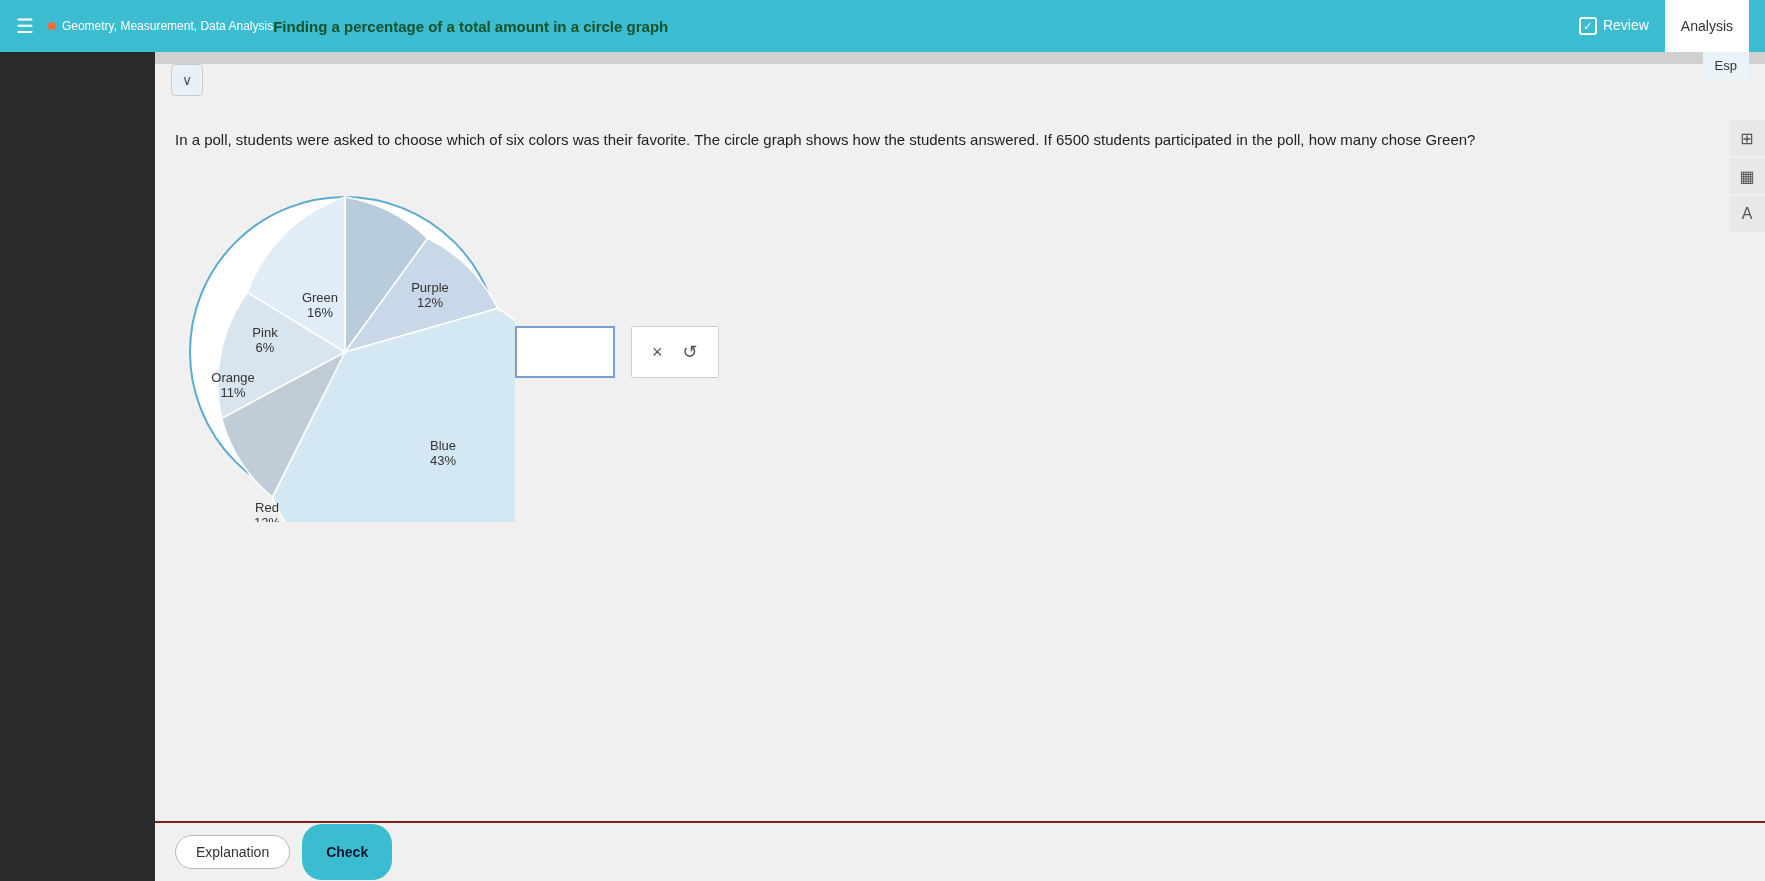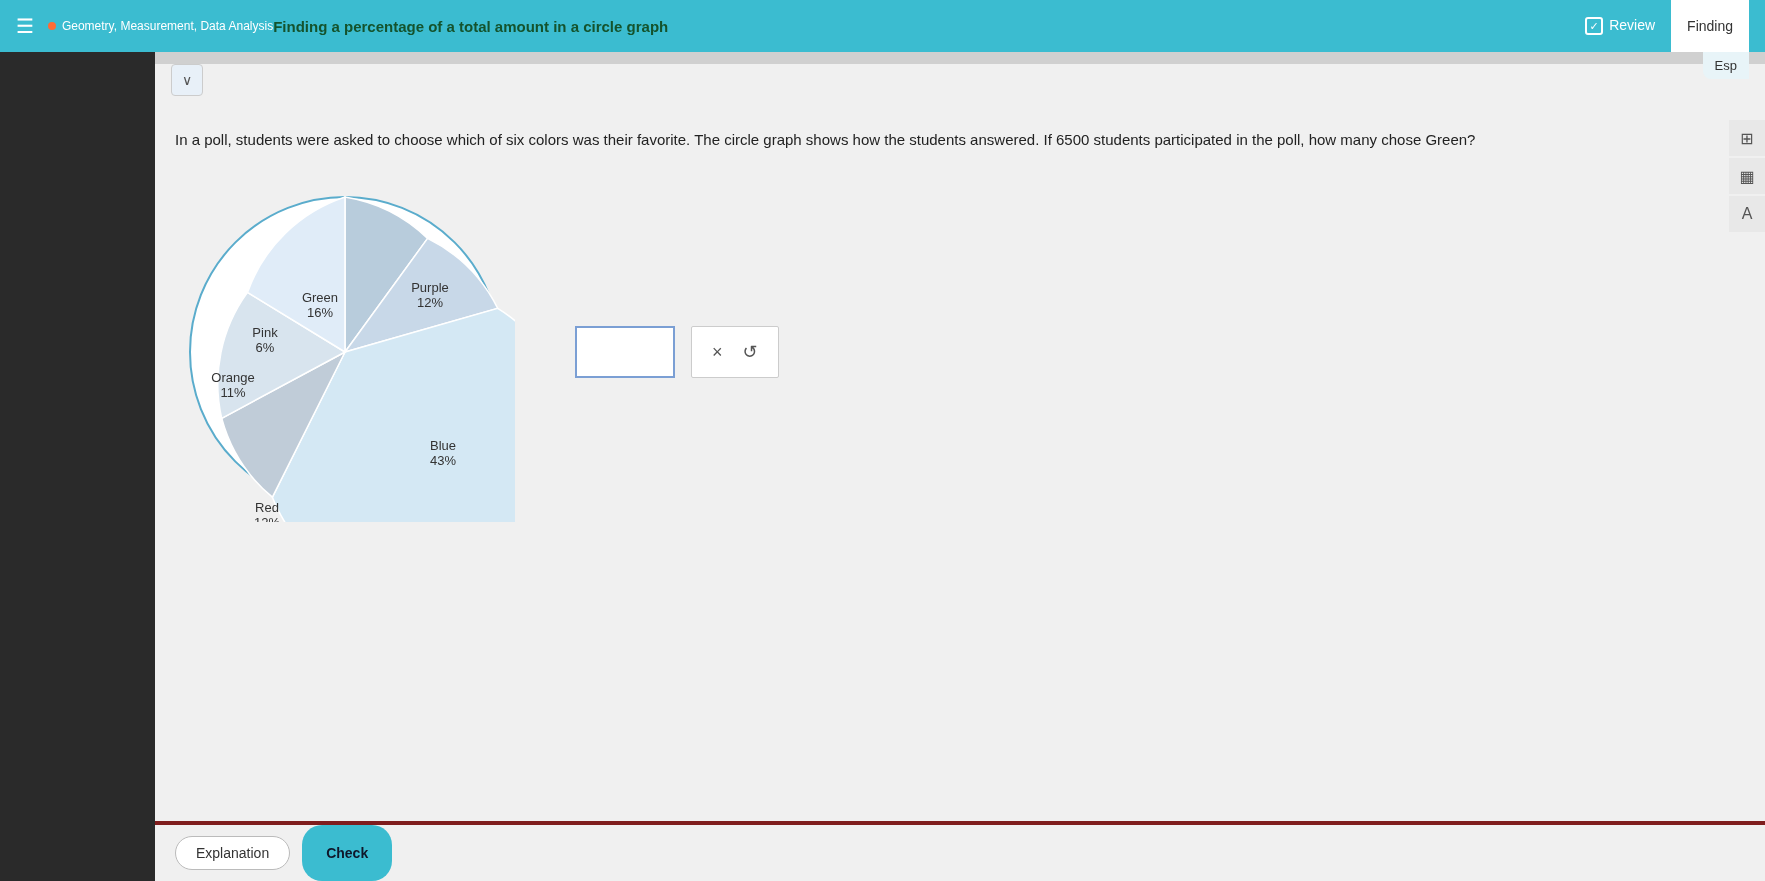--- a/index.html
+++ b/index.html
@@ -148,21 +148,20 @@
       font-size: 15px;
       color: #222;
       line-height: 1.6;
       margin-bottom: 30px;
     }
 
     
     .chart-answer-row {
       display: flex;
       align-items: center;
-      gap: 60px;
     }
 
     
     .pie-container {
       width: 340px;
       height: 340px;
       position: relative;
       flex-shrink: 0;
     }
 
@@ -240,21 +239,21 @@
     }
 
     
     .bottom-bar {
       position: fixed;
       bottom: 0;
       left: 155px;
       right: 0;
       height: 60px;
       background: #f0f0f0;
-      border-top: 4px solid #7f1d1d;
+      border-top: 2px solid #7f1d1d;
       display: flex;
       align-items: center;
       padding: 0 20px;
       gap: 12px;
     }
 
     .explanation-btn {
       background: white;
       border: 1px solid #bbb;
       border-radius: 20px;
@@ -294,21 +293,21 @@
       <span class="dot"></span>
       <span>Geometry, Measurement, Data Analysis</span>
     </div>
     <div class="header-main-title">Finding a percentage of a total amount in a circle graph</div>
   </div>
   <div class="header-right">
     <button class="review-btn">
       <span class="review-icon"></span>
       <span>Review</span>
     </button>
-    <button class="amethyst-btn">Finding</button>
+    <button class="amethyst-btn">Analysis</button>
   </div>
 </div>
 
 <button class="esp-btn">Esp</button>
 
 <div class="main-content">
 
   <div class="collapse-btn">∨</div>
 
   <div class="question-area">

